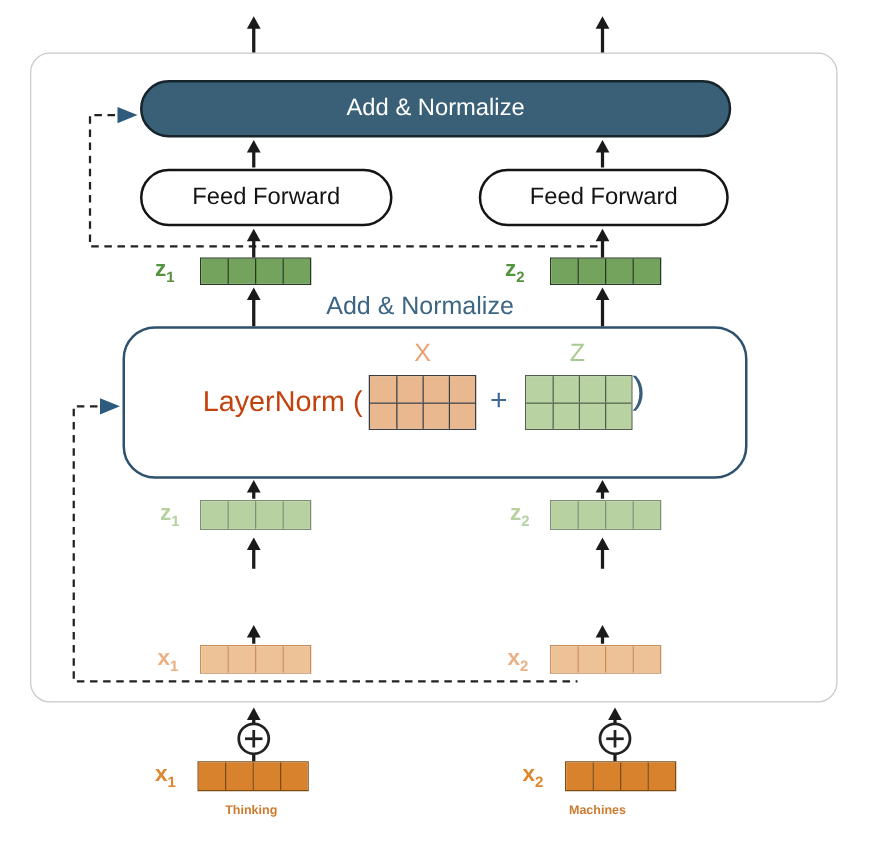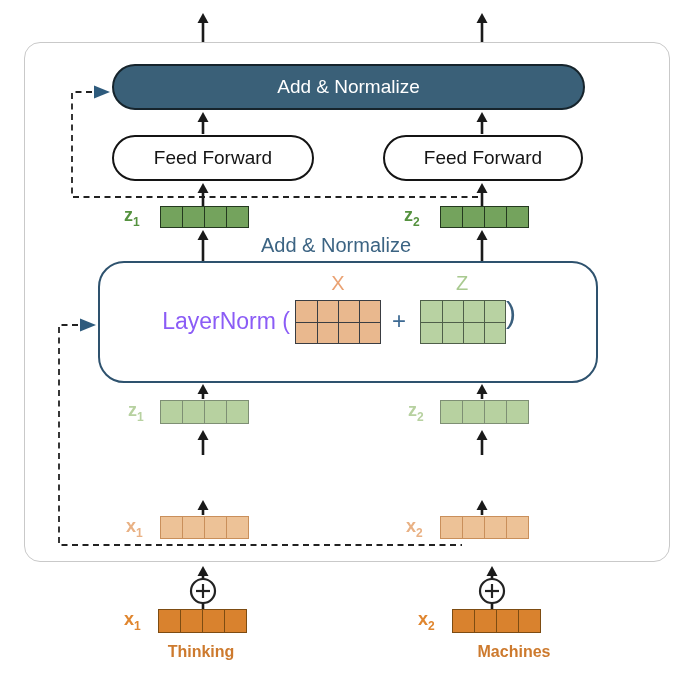--- a/index.html
+++ b/index.html
@@ -13,21 +13,21 @@
   
   .pill{display:flex;align-items:center;justify-content:center;border-radius:23px;}
   .pill-addnorm{left:112px;top:64px;width:473px;height:46px;background:#3a6078;border:2.5px solid #16242c;color:#fff;font-size:19px;}
   .pill-ff{width:202px;height:46px;top:135px;background:#ffffff;border:2.5px solid #141414;color:#141414;font-size:19px;}
   .pill-ff-left{left:112px;}
   .pill-ff-right{left:383px;width:200px;}
   .pill-selfattn{left:112px;top:455px;width:475px;height:44px;background:#ad4a23;border:2px solid #3a5166;border-radius:22px;color:#fff;font-size:19px;}
   
   .ln-box{left:98px;top:261px;width:500px;height:122px;border:2.5px solid #2e526e;border-radius:26px;background:#fff;}
   .mid-label{left:256px;top:234px;width:160px;text-align:center;font-size:20px;color:#3c6483;}
-  .ln-text{left:156px;top:308px;width:134px;text-align:right;font-size:23px;color:#8b5cf6;}
+  .ln-text{left:156px;top:308px;width:134px;text-align:right;font-size:23px;color:#c2410c;}
   .ln-plus{left:386px;top:307px;width:26px;text-align:center;font-size:24px;color:#3d6a93;}
   .ln-paren{left:506px;top:296px;width:20px;font-size:30px;color:#3a5f7d;}
   .mat-label{width:24px;text-align:center;font-size:20px;top:272px;}
   .mat-label-x{left:326px;color:#eaa273;}
   .mat-label-z{left:450px;color:#a9ca90;}
   
   .vec{display:flex;border:1.5px solid;}
   .vec .cell{width:21px;height:100%;border-left:1.5px solid;}
   .vec .cell:first-child{border-left:none;}
   .vec-green-dark{border-color:#24391f;}   .vec-green-dark .cell{background:#74a35d;border-color:#24391f;}
@@ -37,21 +37,21 @@
   
   .matrix{display:grid;grid-template-columns:repeat(4,21px);grid-template-rows:repeat(2,21px);border:1.5px solid;}
   .matrix .cell{border-left:1.5px solid;border-top:1.5px solid;}
   .matrix .cell:nth-child(4n+1){border-left:none;}
   .matrix .cell:nth-child(-n+4){border-top:none;}
   .matrix-x{border-color:#3a3d42;} .matrix-x .cell{background:#e9b88e;border-color:#3a3d42;}
   .matrix-z{border-color:#4f5f4a;} .matrix-z .cell{background:#b8d2a2;border-color:#4f5f4a;}
   
   .vlabel{font-size:18px;font-weight:bold;line-height:22px;}
   .vlabel sub{font-size:12px;}
-  .word{font-size:16px;font-weight:bold;color:#cd7a2e;text-align:center;}
+  .word{font-size:10px;font-weight:bold;color:#cd7a2e;text-align:center;}
   svg.overlay{position:absolute;left:0;top:0;pointer-events:none;}
 </style>
 </head>
 <body>
 
 <div class="canvas">
 
   <div class="abs outer-box"></div>
 
   <div class="abs pill pill-addnorm">
@@ -148,21 +148,21 @@
     </div>
   <span class="abs vlabel" style="left:418px;top:608px;color:#e0862f;"><span>x</span><sub>2</sub></span>
   <div class="abs vec vec-orange-mid" style="left:452px;top:609px;height:24px;">
       <div class="cell"></div>
       <div class="cell"></div>
       <div class="cell"></div>
       <div class="cell"></div>
     </div>
 
   <div class="abs word" style="left:158px;top:643px;width:86px;">Thinking</div>
-  <div class="abs word" style="left:463px;top:643px;width:102px;">Machines</div>
+  <div class="abs word" style="left:427px;top:643px;width:102px;">Machines</div>
 
   <svg class="overlay" width="700" height="684" viewBox="0 0 700 684">
 
     <g stroke="#222" stroke-width="1.8" fill="none" stroke-dasharray="6 4.5">
       <path d="M 92 92 H 72 V 197 H 478"></path>
     </g>
     <polygon points="110,92 94,85.5 94,98.5" fill="#2e5b7d"></polygon>
 
     <g stroke="#222" stroke-width="1.8" fill="none" stroke-dasharray="6 4.5">
       <path d="M 78 325 H 59 V 545 H 462"></path>

